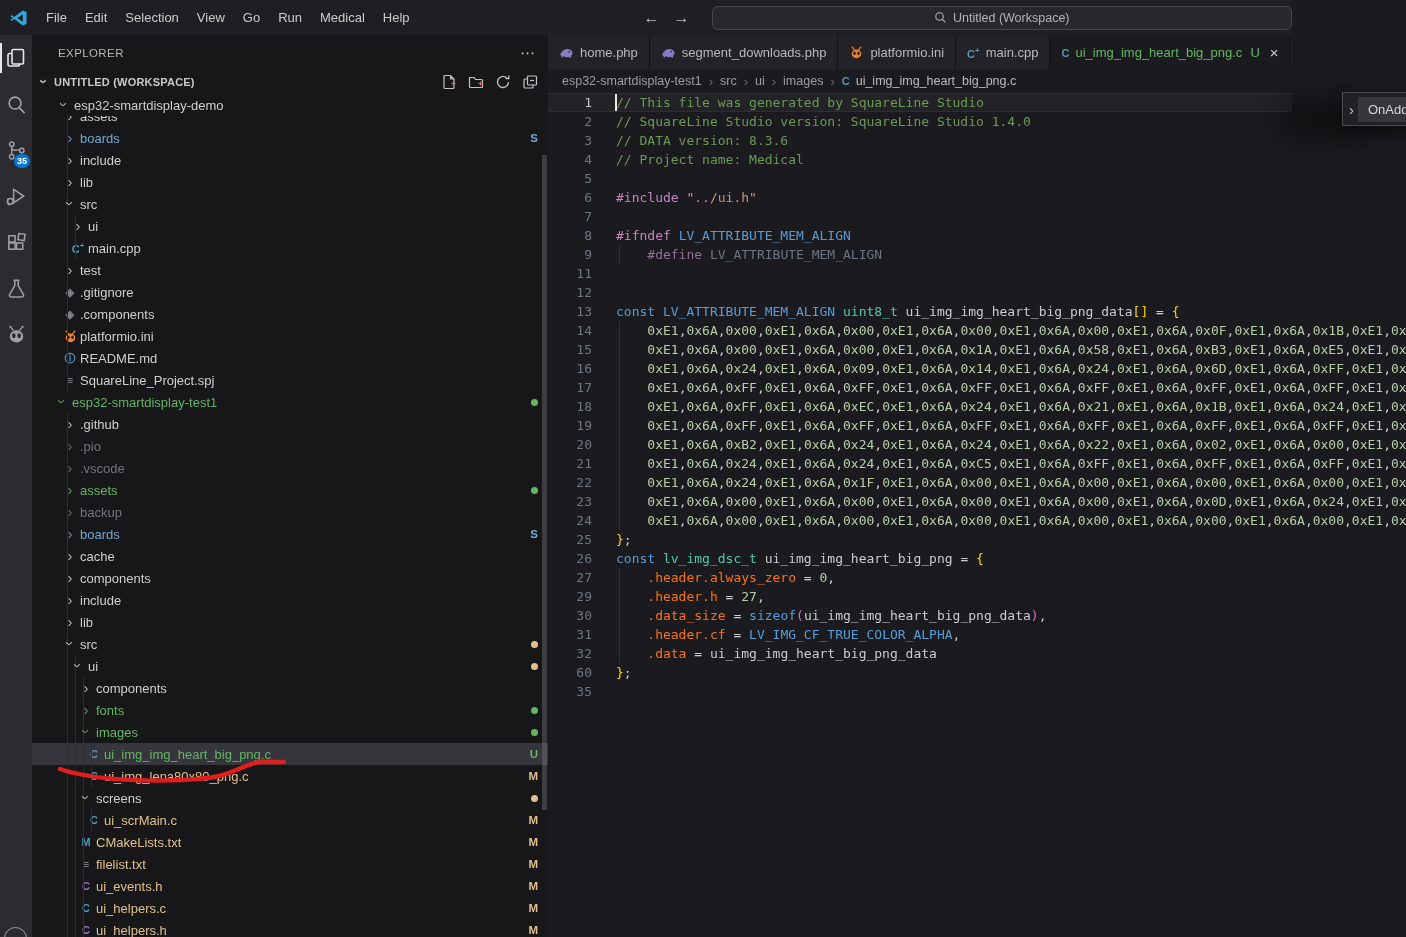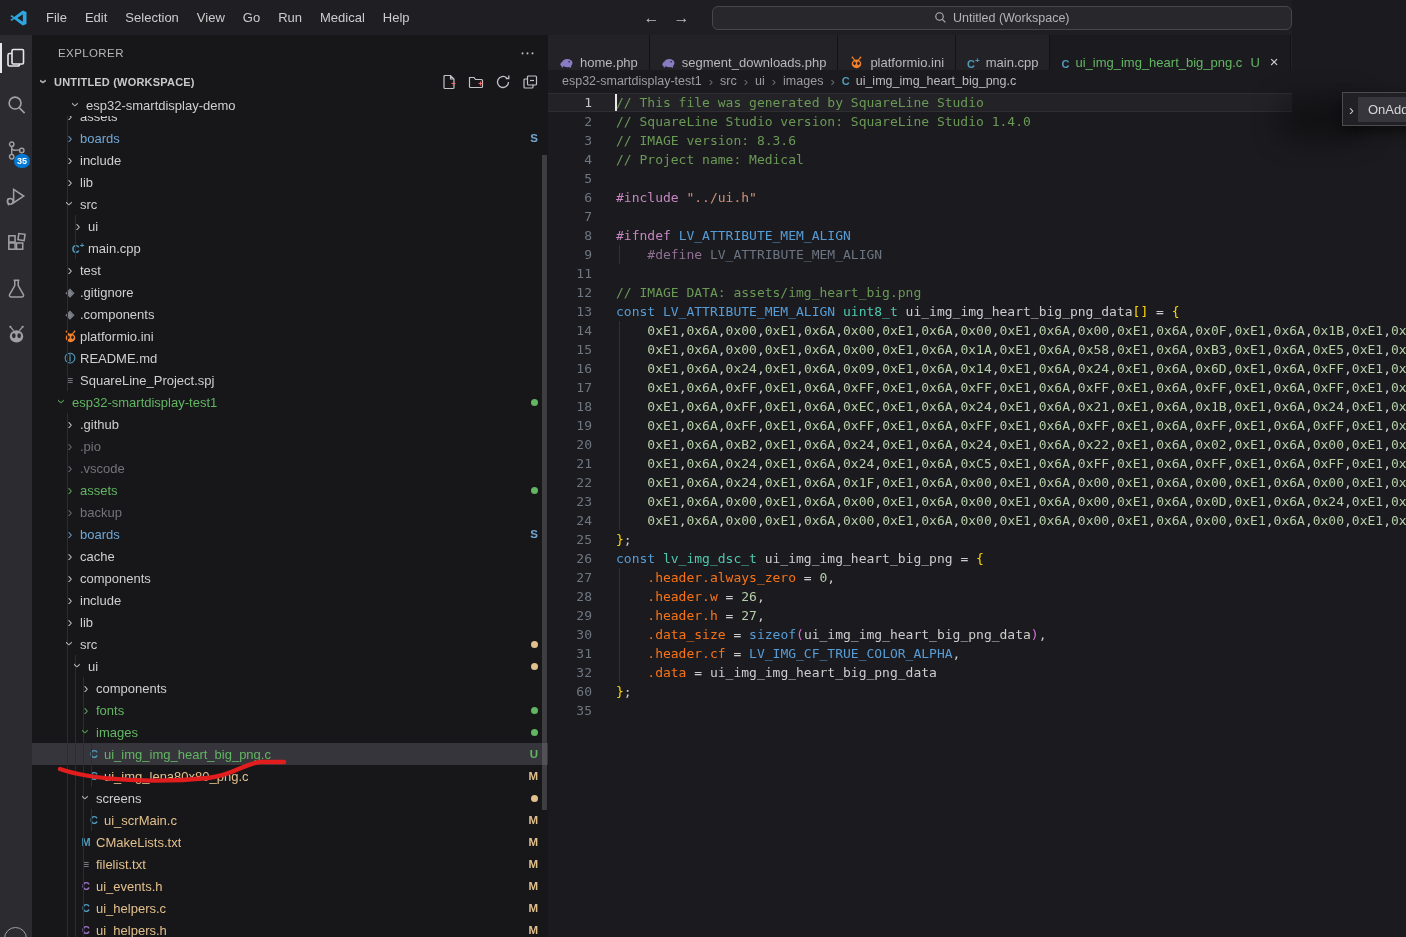--- a/index.html
+++ b/index.html
@@ -48,21 +48,21 @@
   .badge{margin-left:auto;font-size:11.5px;font-weight:bold}
   .gitdot{margin-left:auto;width:7px;height:7px;border-radius:50%}
   .clipwrap{height:11px;overflow:hidden}
   .clipwrap .trow{transform:translateY(-11px)}
   .sb-scroll{position:absolute;right:1px;top:120px;width:5px;height:655px;background:rgba(135,135,140,.35);z-index:5}
   .anno{position:absolute;left:0;top:0;pointer-events:none;z-index:9}
 
   
   .editor{position:absolute;left:548px;top:35px;right:0;bottom:0;background:#1b1b1f}
   .tabsrow{display:flex;height:35px;background:#1f1f23;overflow:hidden}
-  .tab{display:flex;align-items:flex-end;gap:6px;padding:0 11px;background:#222227;
+  .tab{display:flex;align-items:center;gap:6px;padding:0 11px;background:#222227;
     border-right:1px solid #131316;font-size:13px;color:#b9b9bb;white-space:nowrap;flex:none}
   .tab.active{background:#1b1b1f;color:#62b562}
   .tab .u{color:#62b562;margin-left:2px}
   .tab .close{color:#d0d0d0;font-size:15px;margin-left:4px}
   .breadcrumb{height:22px;display:flex;align-items:center;padding-left:14px;font-size:12.5px;
     color:#9d9da0;gap:7px;white-space:nowrap}
   .breadcrumb .sep{color:#6d6d70;font-size:13px}
   .breadcrumb .last{color:#bcbcbe}
   .bc-ic{font-size:11px;font-weight:bold;color:#519aba;margin-right:-1px}
 
@@ -207,21 +207,21 @@
           <span style="display:flex">
             <svg width="16" height="16" viewBox="0 0 16 16" fill="none" stroke="currentColor" stroke-width="1.2">
               <rect x="5.5" y="2" width="9" height="9" rx="1"></rect>
               <path d="M5.5 5 H3 a1 1 0 0 0 -1 1 v7 a1 1 0 0 0 1 1 h7 a1 1 0 0 0 1-1 v-2.5"></path>
               <path d="M8 6.5 h4"></path>
             </svg>
           </span>
         </span>
     </div>
     <div class="tree" id="tree">
-        <div class="trow" style="padding-left:36px;color:#cfcfcf">
+        <div class="trow" style="padding-left:24px;color:#cfcfcf">
           <span class="slot">
             <span class="twisty exp">›</span>
           </span>
           <span class="lbl">esp32-smartdisplay-demo</span>
         </div>
         <div class="clipwrap">
           <div class="trow" style="padding-left:30px;color:#cfcfcf">
             <i class="guide" style="left:35px"></i>
             <span class="slot">
               <span class="twisty">›</span>
@@ -628,21 +628,21 @@
     </div>
         <div class="cline">
       
       <span class="ln">2</span>
       <span class="ct"><span class="tk-cm">// SquareLine Studio version: SquareLine Studio 1.4.0</span></span>
       
     </div>
         <div class="cline">
       
       <span class="ln">3</span>
-      <span class="ct"><span class="tk-cm">// IMAGE version: 8.3.6</span></span>
+      <span class="ct"><span class="tk-cm">// DATA version: 8.3.6</span></span>
       
     </div>
         <div class="cline">
       
       <span class="ln">4</span>
       <span class="ct"><span class="tk-cm">// Project name: Medical</span></span>
       
     </div>
         <div class="cline">
       
@@ -676,21 +676,20 @@
     </div>
         <div class="cline">
       
       <span class="ln">11</span>
       <span class="ct"></span>
       
     </div>
         <div class="cline">
       
       <span class="ln">12</span>
-      <span class="ct"><span class="tk-cm">// IMAGE DATA: assets/img_heart_big.png</span></span>
       
     </div>
         <div class="cline">
       
       <span class="ln">13</span>
       <span class="ct"><span class="tk-mac">const LV_ATTRIBUTE_MEM_ALIGN </span><span class="tk-typ">uint8_t </span><span class="tk-pln">ui_img_img_heart_big_png_data</span><span class="tk-br1">[]</span><span class="tk-pln"> = </span><span class="tk-br1">{</span></span>
       
     </div>
         <div class="cline">
       <i class="iguide"></i>
@@ -767,26 +766,20 @@
         <div class="cline">
       
       <span class="ln">26</span>
       <span class="ct"><span class="tk-mac">const </span><span class="tk-typ">lv_img_dsc_t </span><span class="tk-pln">ui_img_img_heart_big_png = </span><span class="tk-br1">{</span></span>
       
     </div>
         <div class="cline">
       <i class="iguide"></i>
       <span class="ln">27</span>
       <span class="ct"><span class="tk-pln">    </span><span class="tk-var">.header.always_zero</span><span class="tk-pln"> = </span><span class="tk-num">0</span><span class="tk-pln">,</span></span>
-      
-    </div>
-        <div class="cline">
-      <i class="iguide"></i>
-      <span class="ln">28</span>
-      <span class="ct"><span class="tk-pln">    </span><span class="tk-var">.header.w</span><span class="tk-pln"> = </span><span class="tk-num">26</span><span class="tk-pln">,</span></span>
       
     </div>
         <div class="cline">
       <i class="iguide"></i>
       <span class="ln">29</span>
       <span class="ct"><span class="tk-pln">    </span><span class="tk-var">.header.h</span><span class="tk-pln"> = </span><span class="tk-num">27</span><span class="tk-pln">,</span></span>
       
     </div>
         <div class="cline">
       <i class="iguide"></i>

